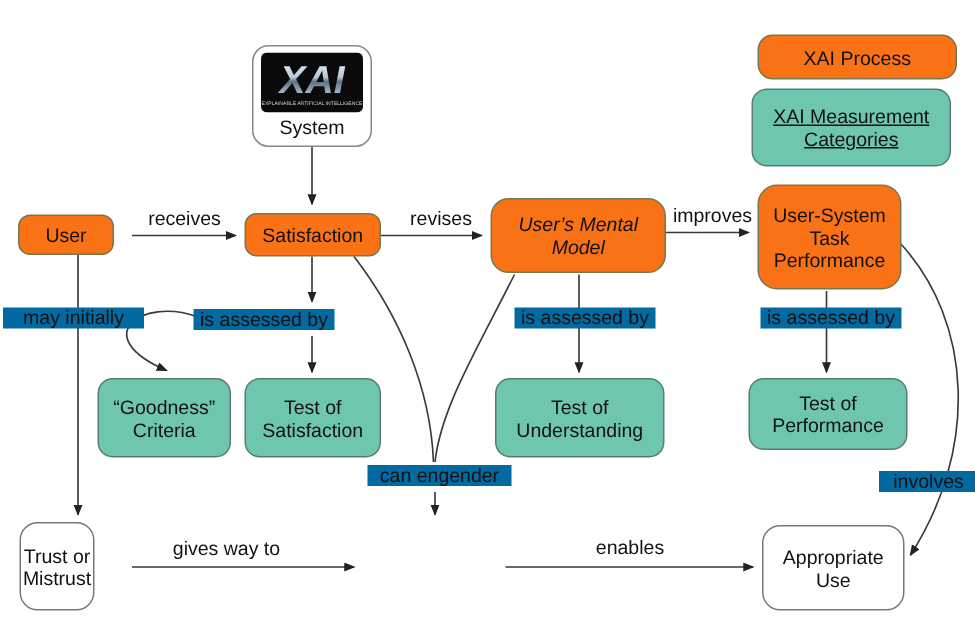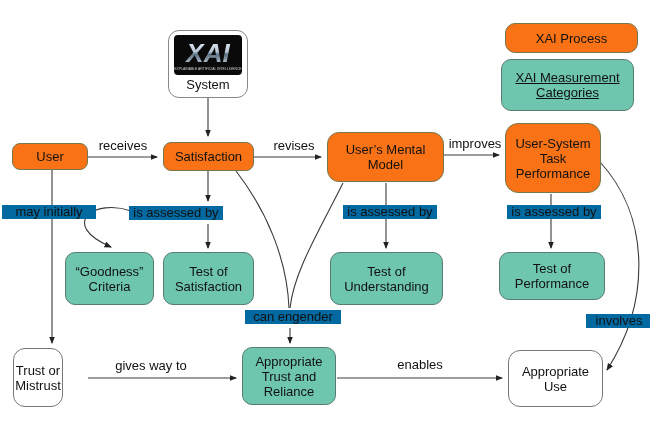--- a/index.html
+++ b/index.html
@@ -126,47 +126,44 @@
     <div class="system-label">System</div>
   </div>
 
   <div class="node process" style="left:505px; top:23px; width:133px; height:30px;">
     <span>XAI Process</span>
   </div>
   <div class="node measure" style="left:501px; top:59px; width:133px; height:52px;text-decoration:underline;">
     <span>XAI Measurement Categories</span>
   </div>
 
-  <div class="node process" style="left:12px; top:143px; width:76px; height:27px; border-radius:8px;">
+  <div class="node process" style="left:12px; top:143px; width:64px; height:27px; border-radius:8px;">
     <span>User</span>
   </div>
   <div class="node process" style="left:163px; top:142px; width:91px; height:29px; border-radius:8px;">
     <span>Satisfaction</span>
   </div>
-  <div class="node process" style="left:327px; top:132px; width:117px; height:50px; border-radius:12px;">
+  <div class="node process" style="left:327px; top:132px; width:117px; height:50px; border-radius:12px;font-style:italic;">
     <span>User’s Mental Model</span>
   </div>
   <div class="node process" style="left:505px; top:123px; width:96px; height:70px; border-radius:13px;">
     <span>User-System Task Performance</span>
   </div>
 
   <div class="node measure" style="left:65px; top:252px; width:89px; height:53px;">
     <span>“Goodness” Criteria</span>
   </div>
   <div class="node measure" style="left:163px; top:252px; width:91px; height:53px;">
     <span>Test of Satisfaction</span>
   </div>
   <div class="node measure" style="left:330px; top:252px; width:113px; height:53px;">
     <span>Test of Understanding</span>
   </div>
   <div class="node measure" style="left:499px; top:252px; width:106px; height:48px;">
     <span>Test of Performance</span>
-  </div>
-  <div class="node measure" style="left:242px; top:347px; width:94px; height:58px;">
-    <span>Appropriate Trust and Reliance</span>
   </div>
 
   <div class="node neutral" style="left:13px; top:348px; width:50px; height:59px;">
     <span>Trust or Mistrust</span>
   </div>
   <div class="node neutral" style="left:508px; top:350px; width:95px; height:57px;">
     <span>Appropriate Use</span>
   </div>
 
   <div class="edge-label" style="left:88px; top:139px; width:70px;">receives</div>

